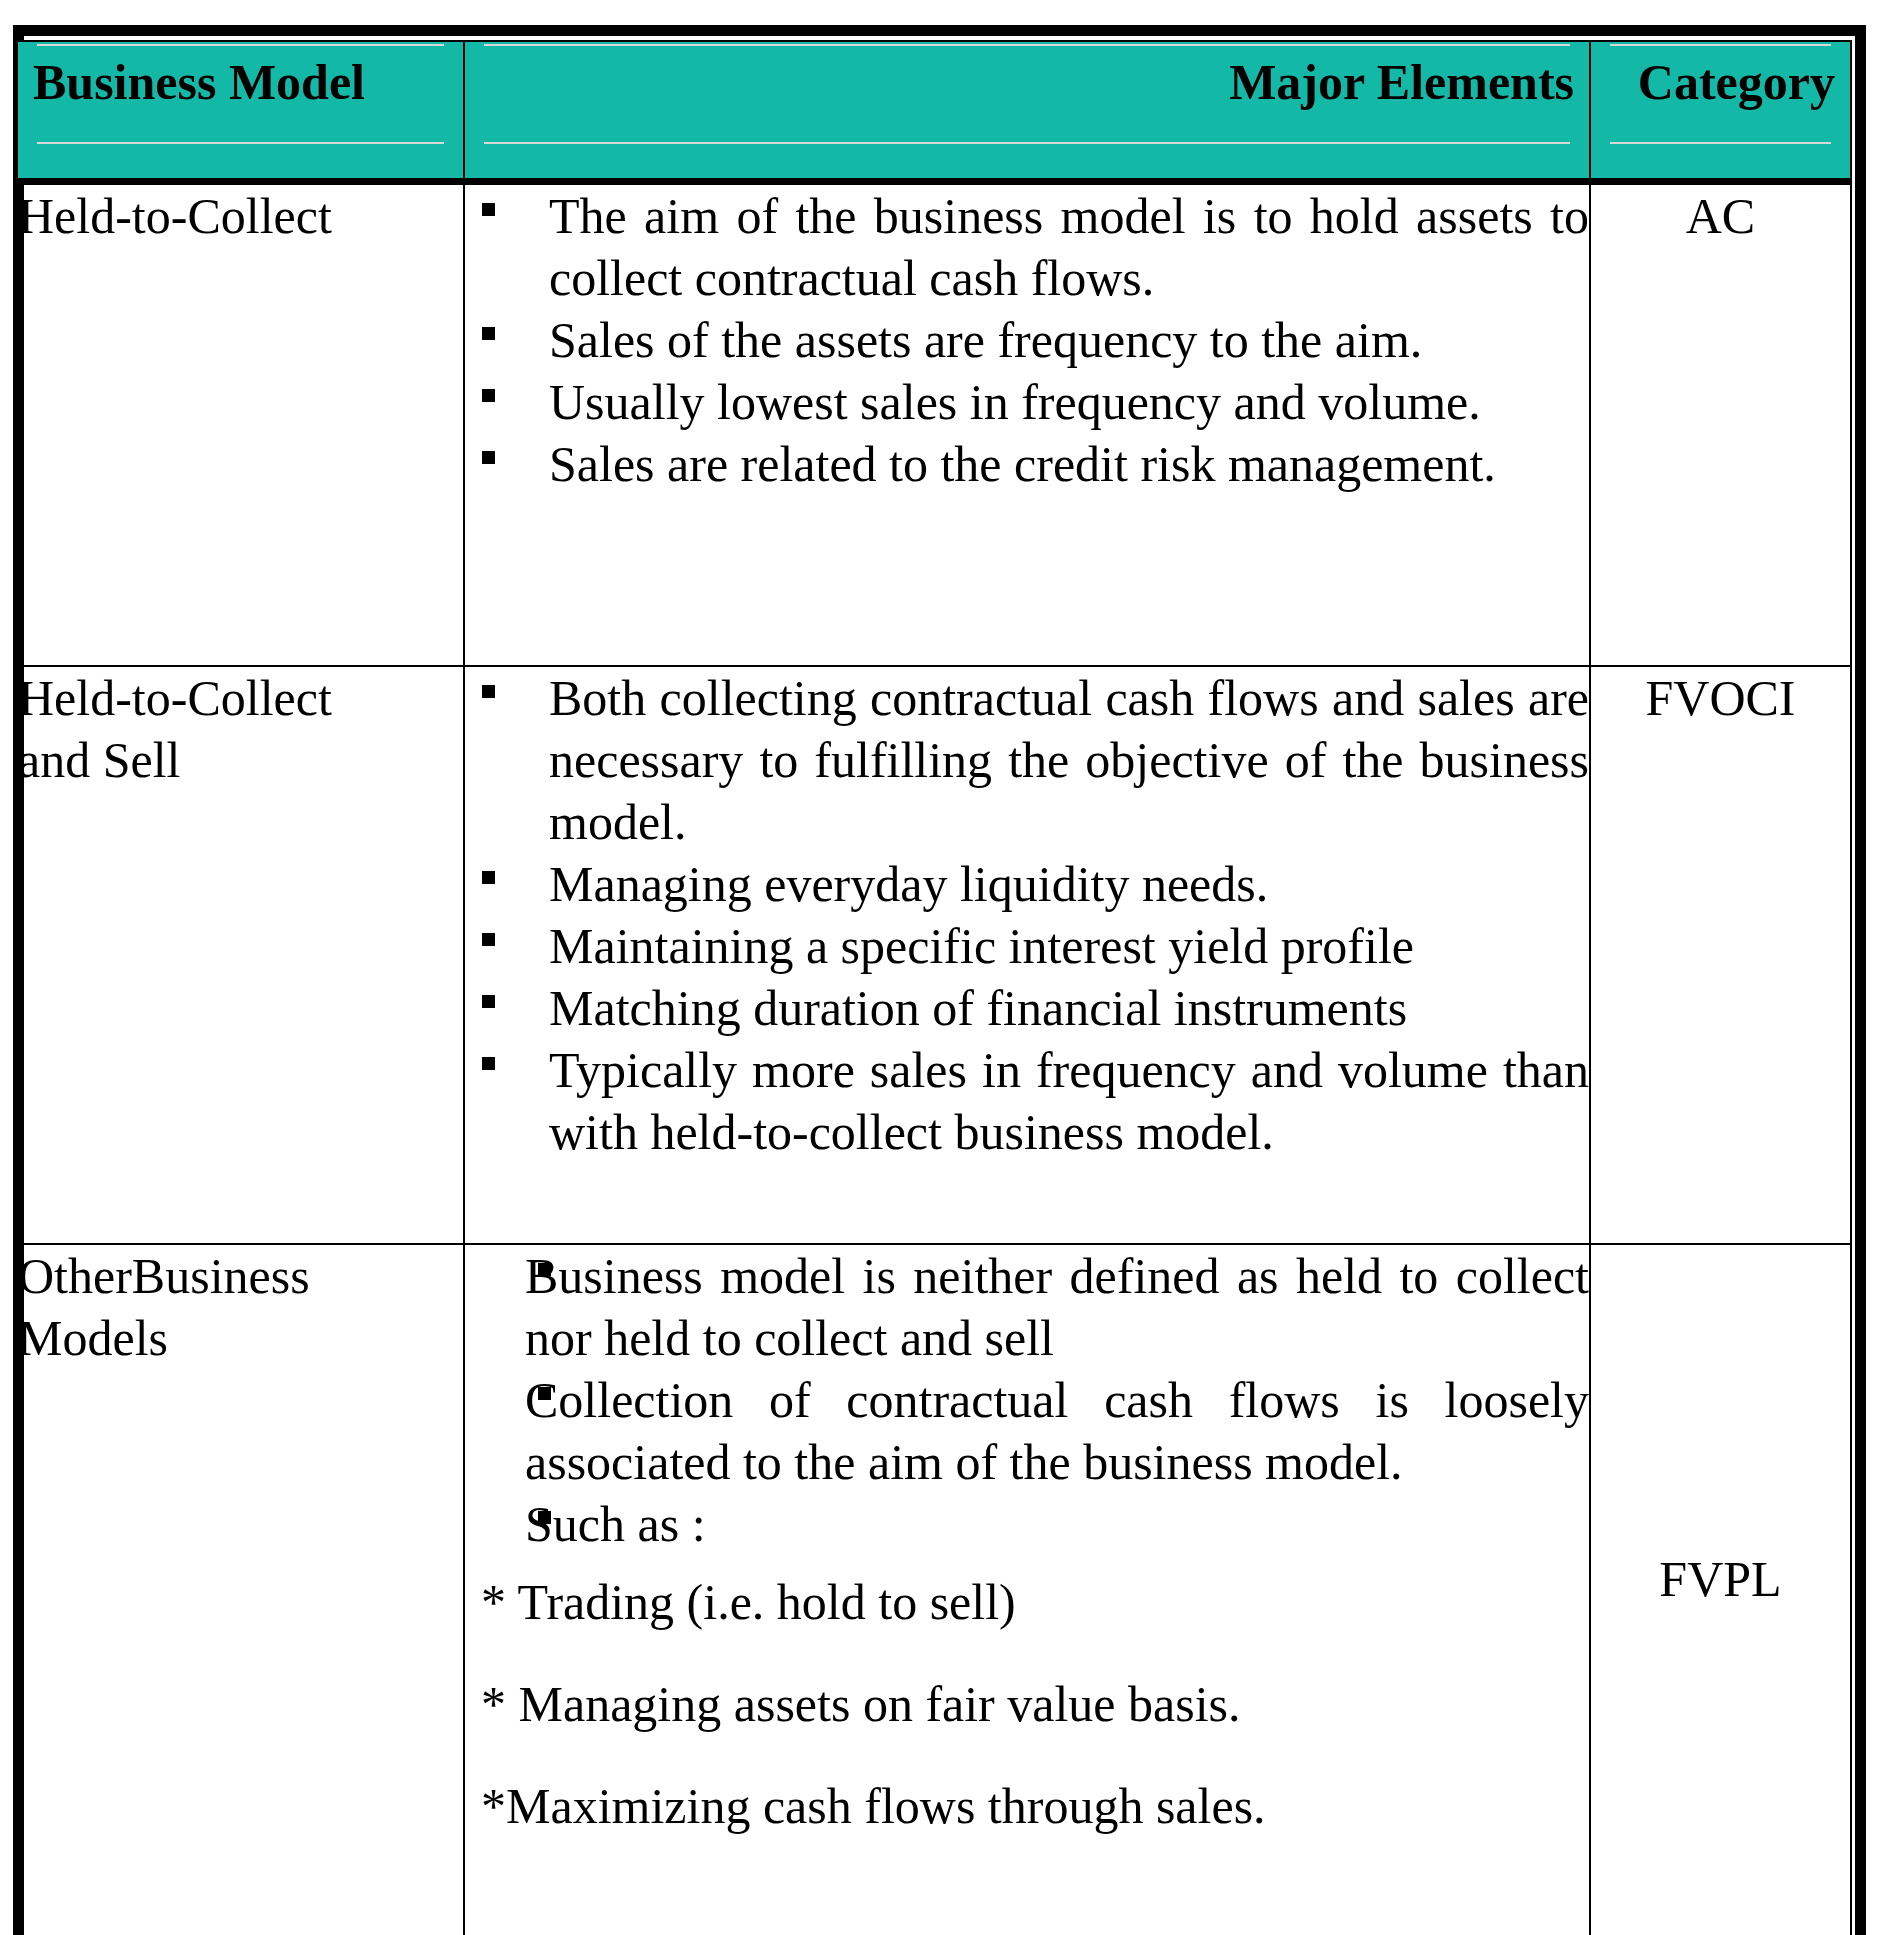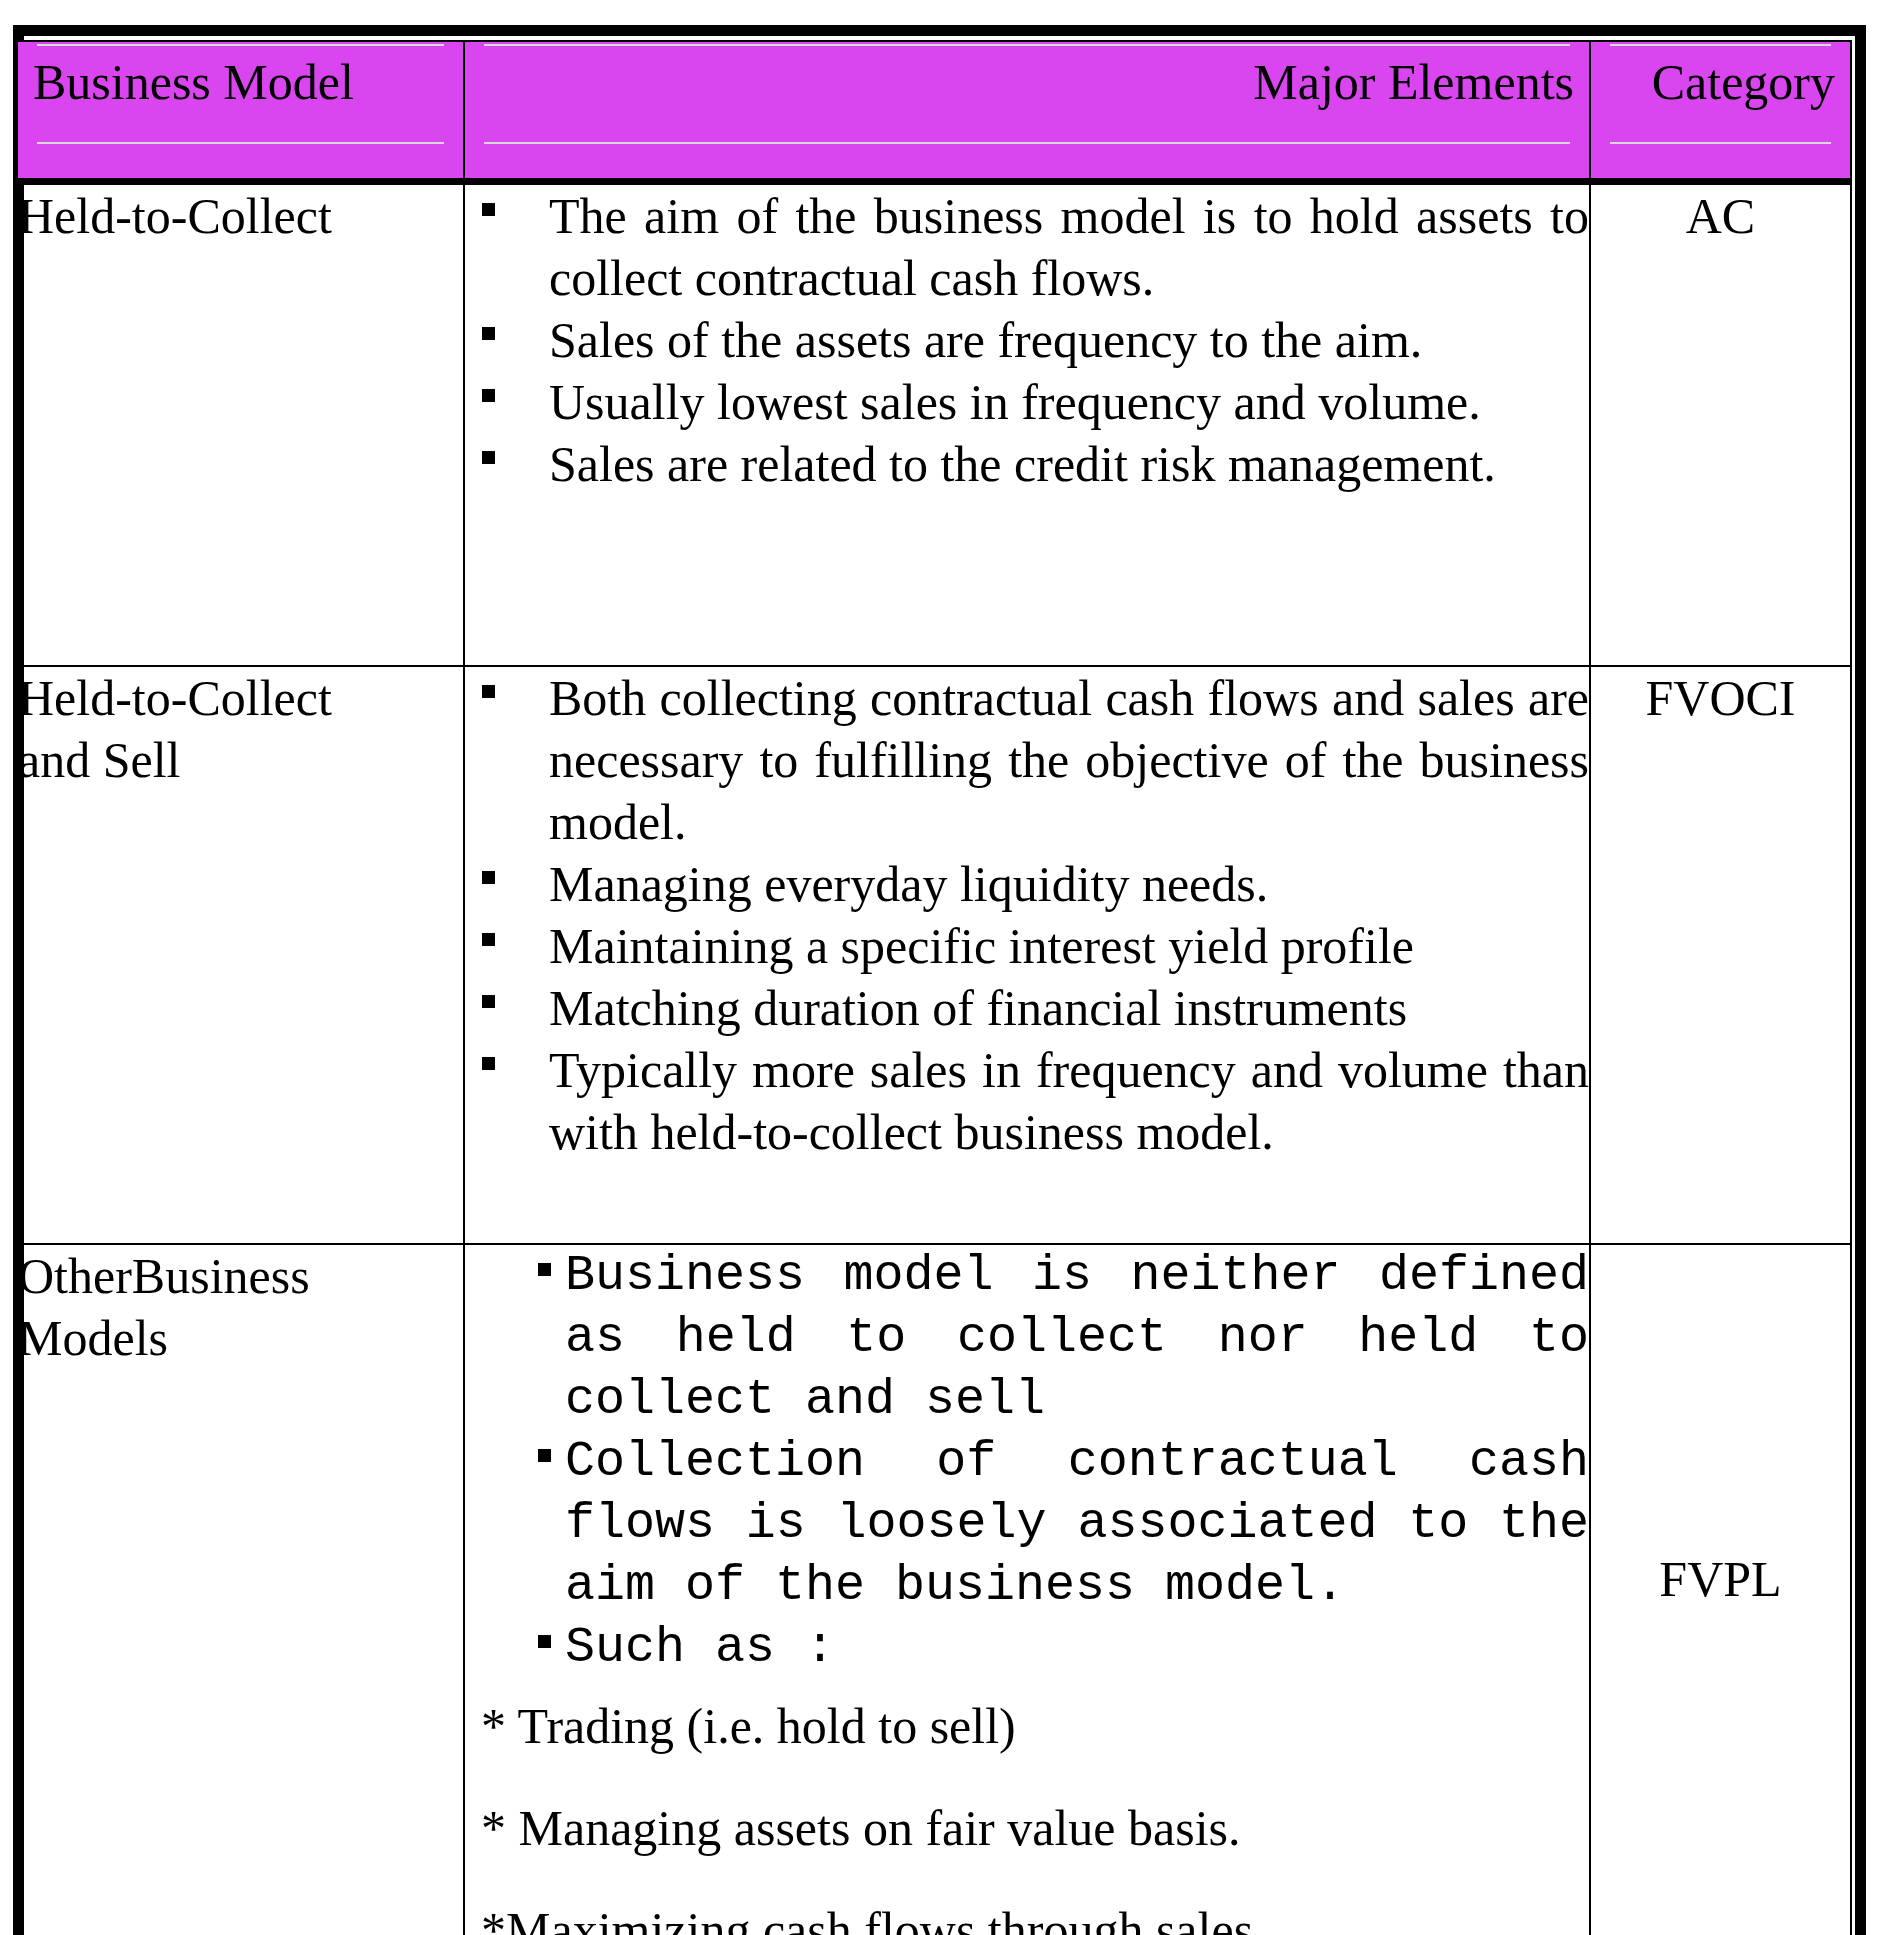--- a/index.html
+++ b/index.html
@@ -4,34 +4,34 @@
 <style>
   html, body { margin:0; padding:0; background:#ffffff; }
   body { width:1902px; height:1935px; overflow:hidden; position:relative;
          font-family:"Liberation Serif","DejaVu Serif",serif; color:#000; }
   .top-bar { position:absolute; left:13px; top:24.5px; width:1853px; height:11.3px; background:#000; }
   .outer { position:absolute; left:13px; top:24.5px; width:1853px; height:1921px;
            border-left:11.3px solid #000; border-right:11.3px solid #000; box-sizing:border-box; }
   table.bm { position:absolute; left:16px; top:40px; width:1834px; border-collapse:collapse;
              table-layout:fixed; font-size:50px; line-height:62px; }
   table.bm th, table.bm td { border:2.8px solid #000; vertical-align:top; padding:0; }
-  table.bm thead th { background:#d946ef; height:136px; font-weight:normal; border-bottom:7.5px solid #000;
+  table.bm thead th { background:#14b8a6; height:136px; font-weight:bold; border-bottom:7.5px solid #000;
                       position:relative; }
   table.bm thead th .rule { position:absolute; left:19px; right:19px; bottom:34px; height:1.9px; background:#d8d8d8; }
   table.bm thead th .topline { position:absolute; left:19px; right:19px; top:1.9px; height:1.9px; background:#d8d8d8; }
   .th-text { padding:9.4px 15px 0 15px; }
   .th-center { text-align:right; }
   td.model { padding:9.4px 15px 0 15px; text-align:justify; text-align-last:left; }
   td.model.justify-both .jline { display:flex; justify-content:flex-start; }
   td.cat { text-align:center; vertical-align:middle; }
   td.elems { padding:5.6px 22.6px 0 22.6px; }
   ul.bul { list-style:none; margin:0; padding:0; }
   ul.bul li { position:relative; padding-left:84px; text-align:justify; }
   ul.bul li .sq { position:absolute; left:17px; top:18px; width:13px; height:13px; background:#000; }
-  ul.bul.indent li { padding-left:100px;font-family:Liberation Mono, monospace; }
+  ul.bul.indent li { padding-left:60px; }
   ul.bul.indent li .sq { left:73px; }
   .star { padding-left:0; margin:16px; }
   .star.gap { margin-top:40px; }
   .row1 td { height:480px; }
   .row2 td { height:576px; }
   .row3 td { height:716px; }
 </style>
 </head>
 <body>
 

